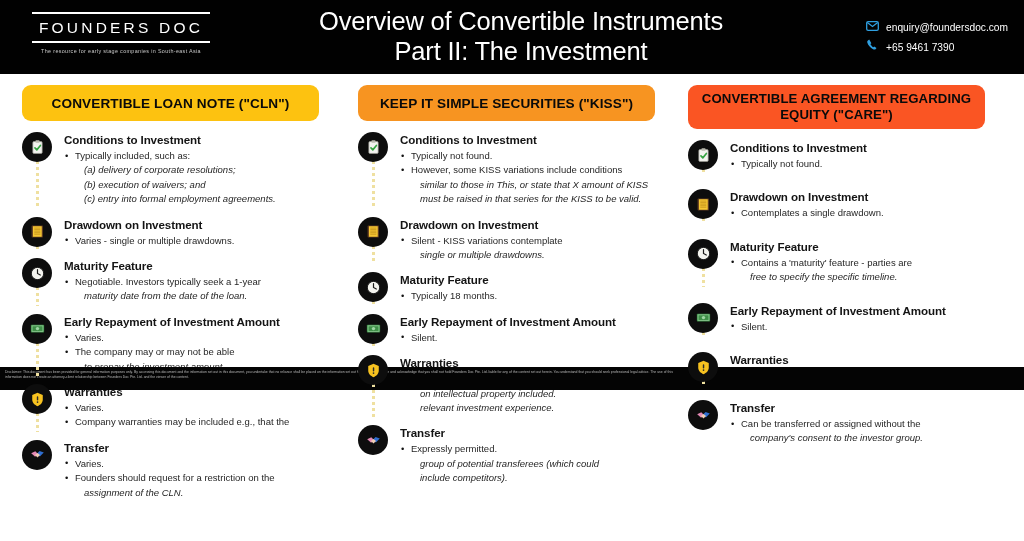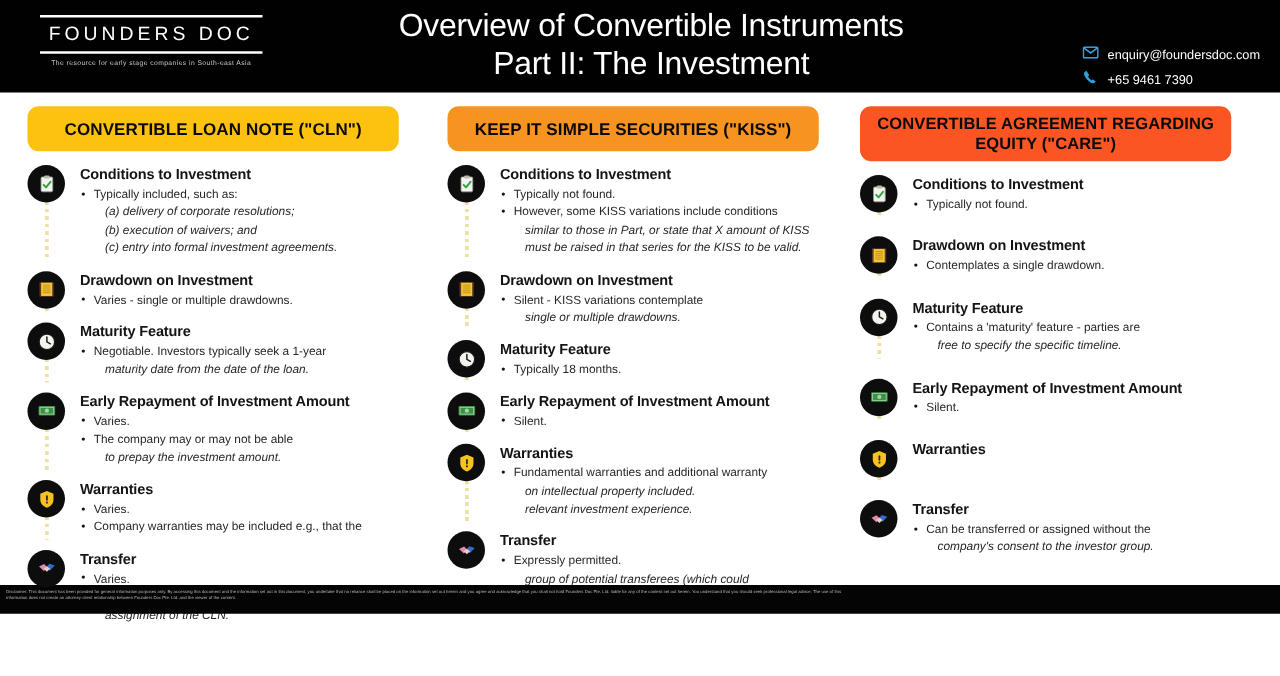--- a/index.html
+++ b/index.html
@@ -1,21 +1,21 @@
 <!DOCTYPE html>
 <html><head>
 <meta charset="utf-8">
 <style>
   * { box-sizing: border-box; margin: 0; padding: 0; }
   html, body {
     width: 1024px; height: 541px;
     font-family: "Liberation Sans", sans-serif;
     background: #ffffff; overflow: hidden;
   }
-  .page { position: relative; width: 1024px; height: 491px; background: #fff; }
+  .page { position: relative; width: 1024px; height: 390px; background: #fff; }
 
   
   .header {
     position: relative; width: 1024px; height: 74px;
     background: #010101; display: flex; align-items: center;
   }
   .brand { position: absolute; left: 26px; top: 12px; width: 190px; text-align: center; }
   .brand-rule { height: 2px; background: #fff; width: 178px; margin: 0 auto; }
   .brand-name {
     color: #ffffff; font-size: 15.5px; letter-spacing: 3.2px;
@@ -25,21 +25,21 @@
     color: #c9c9c9; font-size: 5.4px; letter-spacing: 0.35px;
     margin-top: 5px; white-space: nowrap;
   }
   .title-wrap {
     position: absolute; left: 236px; top: 6px; width: 570px; text-align: center;
   }
   .title-l1, .title-l2 {
     color: #ffffff; font-weight: normal; font-size: 25.5px;
     line-height: 30px; letter-spacing: -0.2px; white-space: nowrap;
   }
-  .contacts { position: absolute; right: 16px; top: 20px; margin-top: 17px; }
+  .contacts { position: absolute; right: 16px; top: 20px; }
   .contact-row {
     display: flex; align-items: center; gap: 7px;
     color: #ffffff; font-size: 10.2px; line-height: 16px; margin-bottom: 3px;
   }
   .contact-row svg { flex: 0 0 auto; }
 
   
   .columns {
     position: absolute; top: 74px; left: 0; width: 1024px; height: 444px;
     display: flex; padding: 11px 0 0 0;
@@ -163,21 +163,21 @@
                 </svg>
             </div>
             <div class="line"></div>
           </div>
           <div class="body">
             <div class="item-title">Conditions to Investment</div>
             <ul class="points">
               <li>Typically included, such as:</li>
               <li class="nobullet">(a) delivery of corporate resolutions;</li>
               <li class="nobullet">(b) execution of waivers; and</li>
-              <li class="nobullet">(c) entry into formal investment agreements.</li>
+              <li class="nobullet">(c) entry into formal employment agreements.</li>
             </ul>
           </div>
         </div>
 
         <div class="item">
           <div class="rail">
             <div class="dot">
               <svg width="17" height="17" viewBox="0 0 20 20">
                   <rect x="3" y="3" width="13.5" height="14" rx="1" fill="#5c3a21"></rect>
                   <rect x="4.6" y="3.8" width="10.4" height="12.4" fill="#f6c733"></rect>
@@ -293,21 +293,21 @@
                   <path d="M7 10.5 L9.2 12.8 L13.4 7.6" fill="none" stroke="#35a341" stroke-width="1.9" stroke-linecap="round" stroke-linejoin="round"></path>
                 </svg>
             </div>
             <div class="line"></div>
           </div>
           <div class="body">
             <div class="item-title">Conditions to Investment</div>
             <ul class="points">
               <li>Typically not found.</li>
               <li>However, some KISS variations include conditions</li>
-              <li class="nobullet">similar to those in Part, or state that X amount of KISS</li>
+              <li class="nobullet">similar to those in This, or state that X amount of KISS</li>
               <li class="nobullet">must be raised in that series for the KISS to be valid.</li>
             </ul>
           </div>
         </div>
 
         <div class="item">
           <div class="rail">
             <div class="dot">
               <svg width="17" height="17" viewBox="0 0 20 20">
                   <rect x="3" y="3" width="13.5" height="14" rx="1" fill="#5c3a21"></rect>

